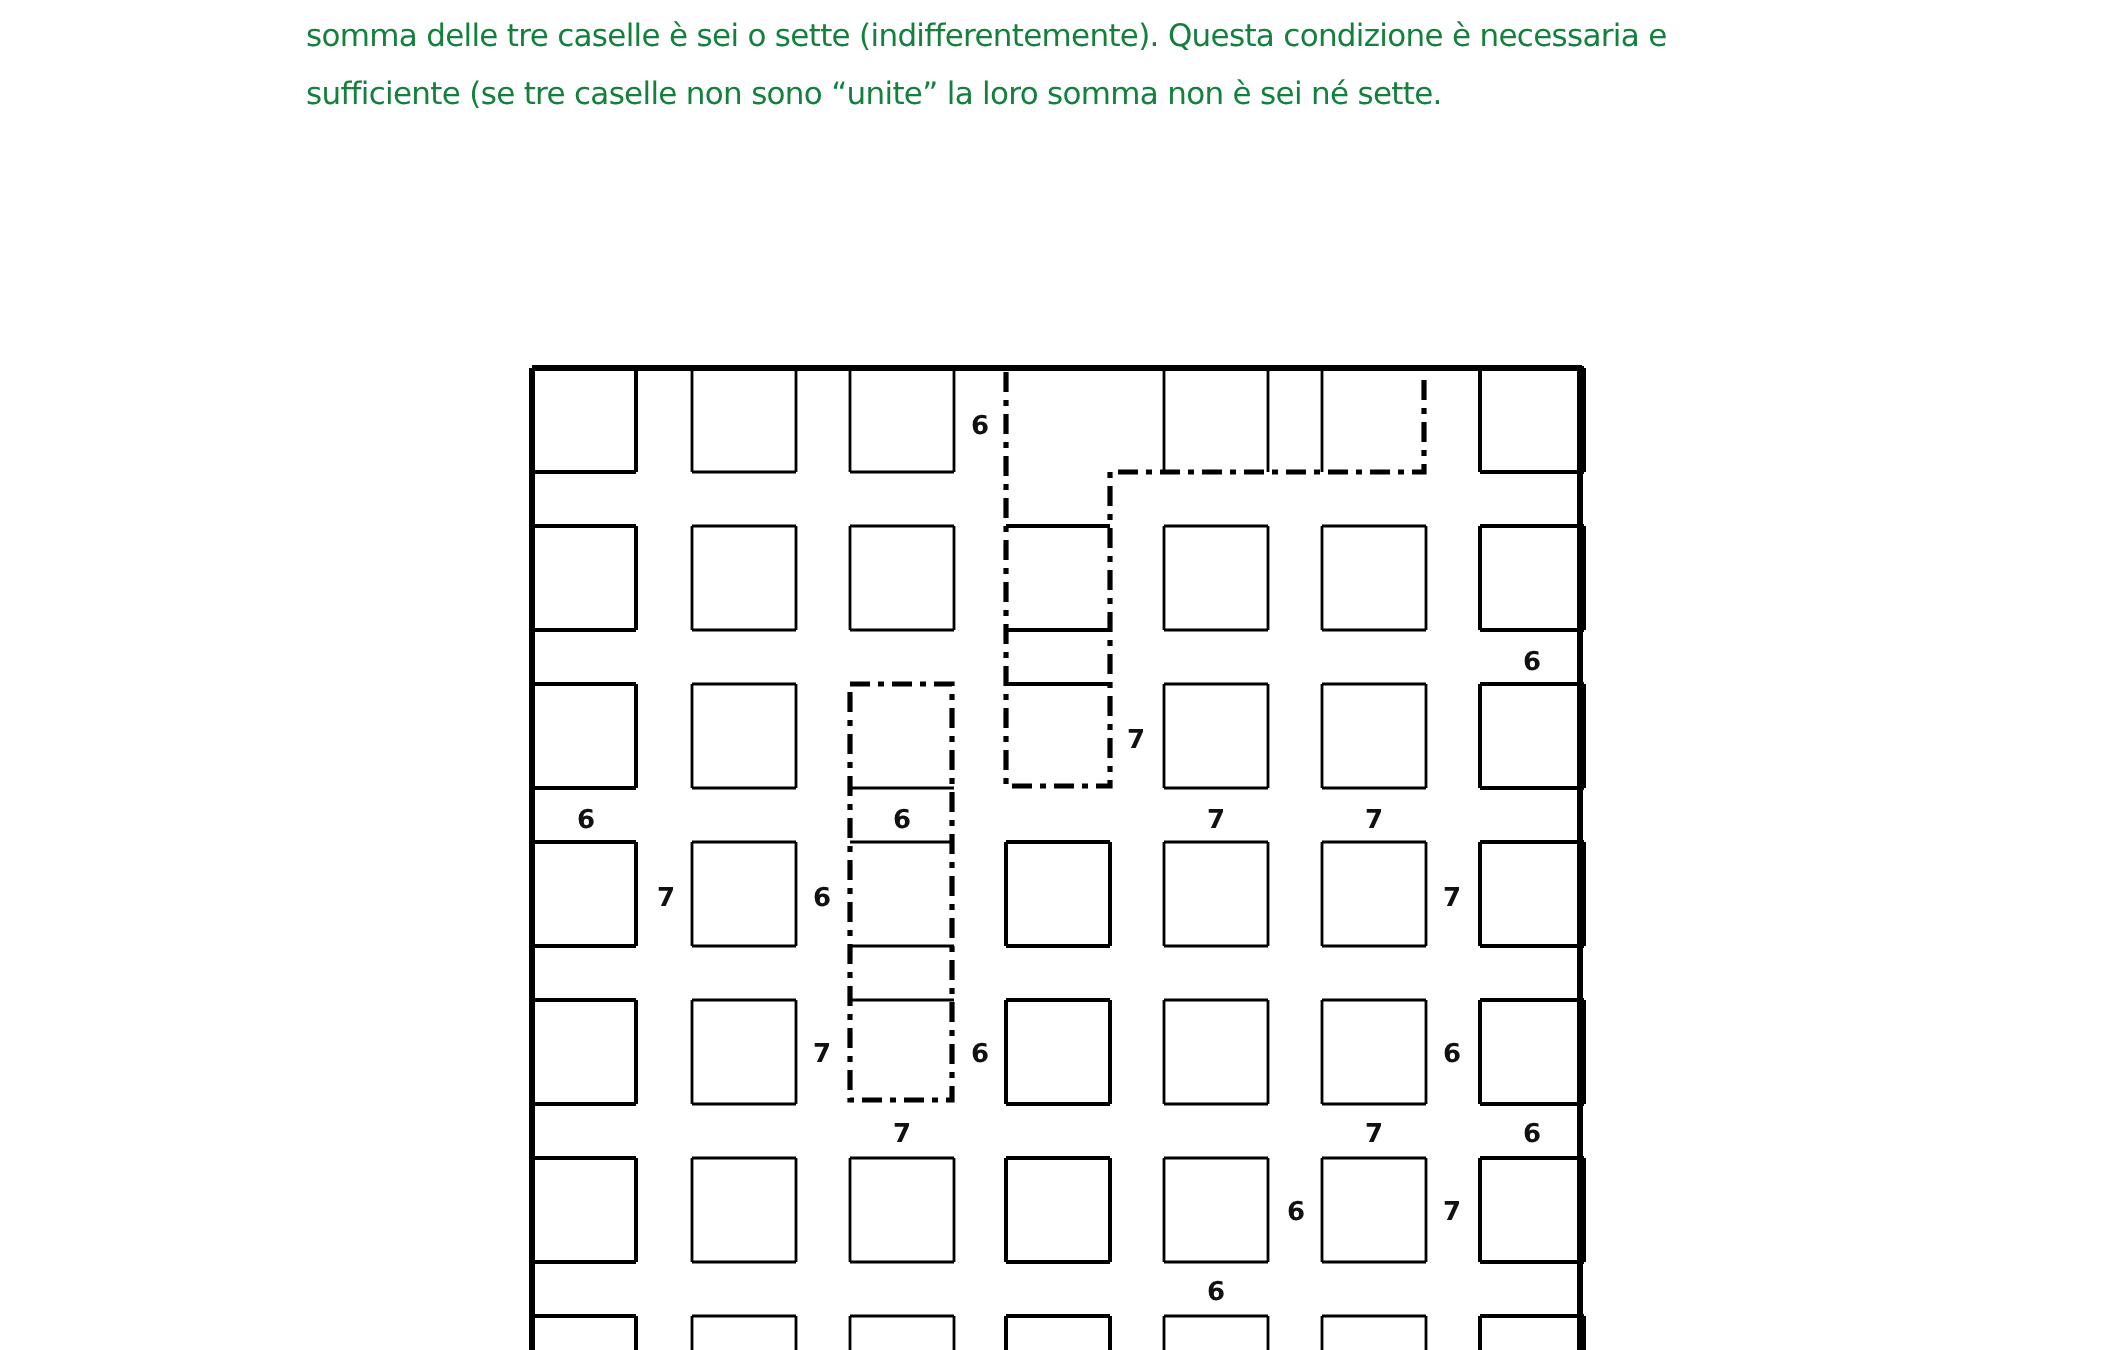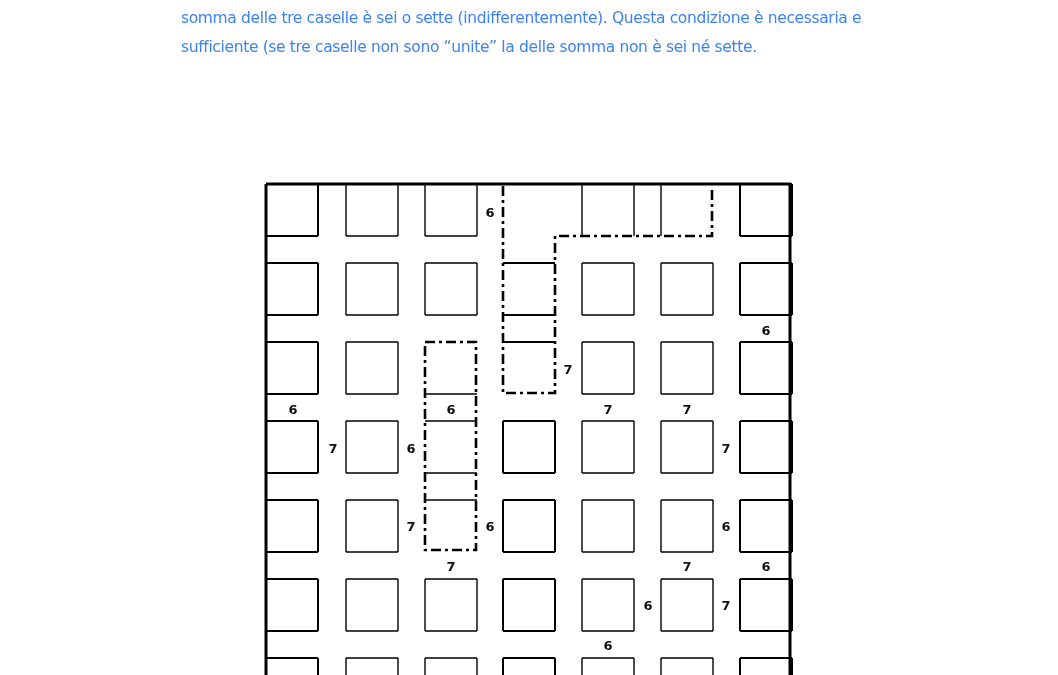--- a/index.html
+++ b/index.html
@@ -1,27 +1,27 @@
 <!DOCTYPE html>
 <html><head>
 <meta charset="utf-8">
 <style>
   html, body { margin: 0; padding: 0; background: #ffffff; }
   body { width: 1058px; height: 675px; position: relative; overflow: hidden; font-family: "DejaVu Sans", "Liberation Sans", sans-serif; }
-  .para { position: absolute; left: 181px; top: 4px; width: 800px; font-size: 15.5px; line-height: 29px; color: #3b82f6; letter-spacing: -0.35px; }
+  .para { position: absolute; left: 153px; top: 4px; width: 800px; font-size: 15.5px; line-height: 29px; color: #15803d; letter-spacing: -0.35px; }
   .para p { margin: 0; white-space: nowrap; }
   svg.grid { position: absolute; left: 0; top: 0; }
   .num { font-family: "DejaVu Sans", sans-serif; font-size: 13px; font-weight: bold; fill: #111; }
 </style>
 </head>
 <body>
 
 <div class="para">
   <p>somma delle tre caselle è sei o sette (indifferentemente). Questa condizione è necessaria e</p>
-  <p>sufficiente (se tre caselle non sono “unite” la delle somma non è sei né sette.</p>
+  <p>sufficiente (se tre caselle non sono “unite” la loro somma non è sei né sette.</p>
 </div>
 
 <svg class="grid" width="1058" height="675">
   <g id="solid-squares">
       <g>
         <line x1="266" y1="184" x2="318" y2="184" stroke="#000" stroke-width="2"></line>
         <line x1="318" y1="184" x2="318" y2="236" stroke="#000" stroke-width="2"></line>
         <line x1="266" y1="236" x2="318" y2="236" stroke="#000" stroke-width="2"></line>
         <line x1="266" y1="184" x2="266" y2="236" stroke="#000" stroke-width="2"></line>
       </g>

